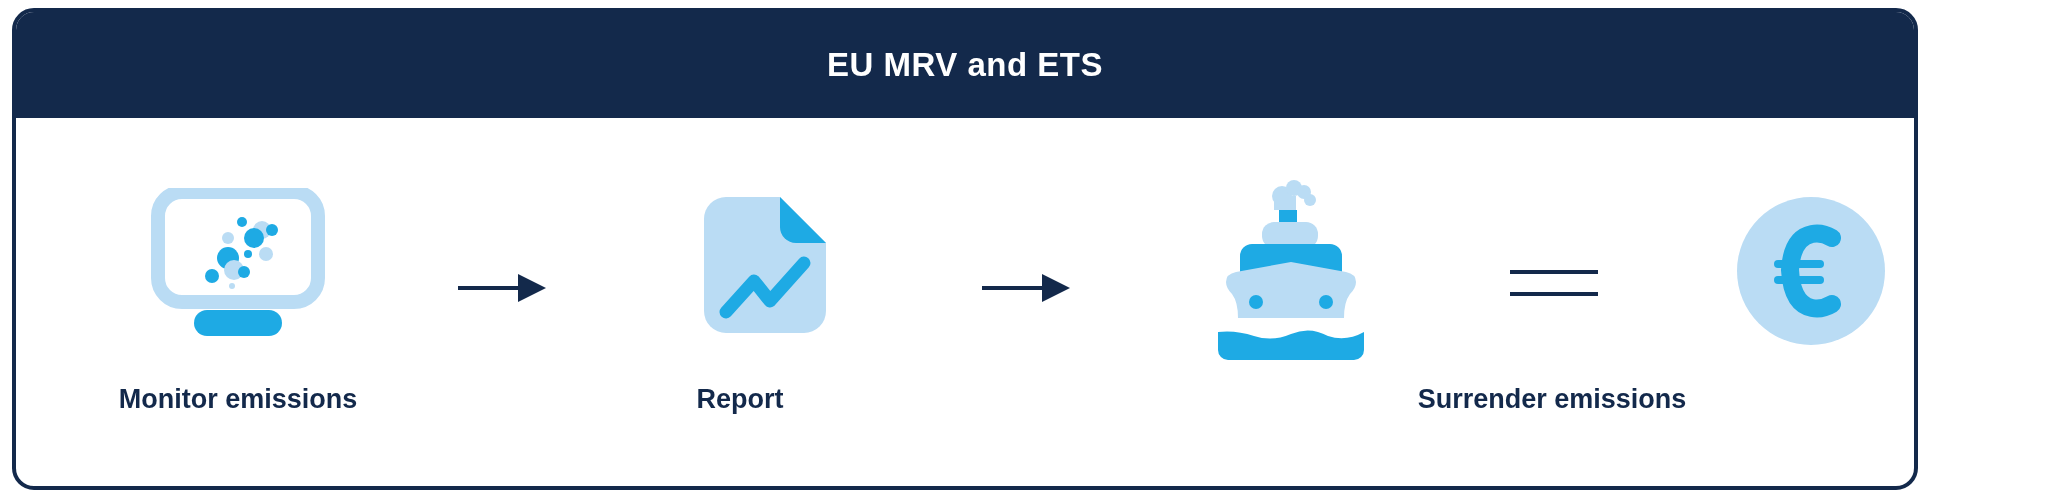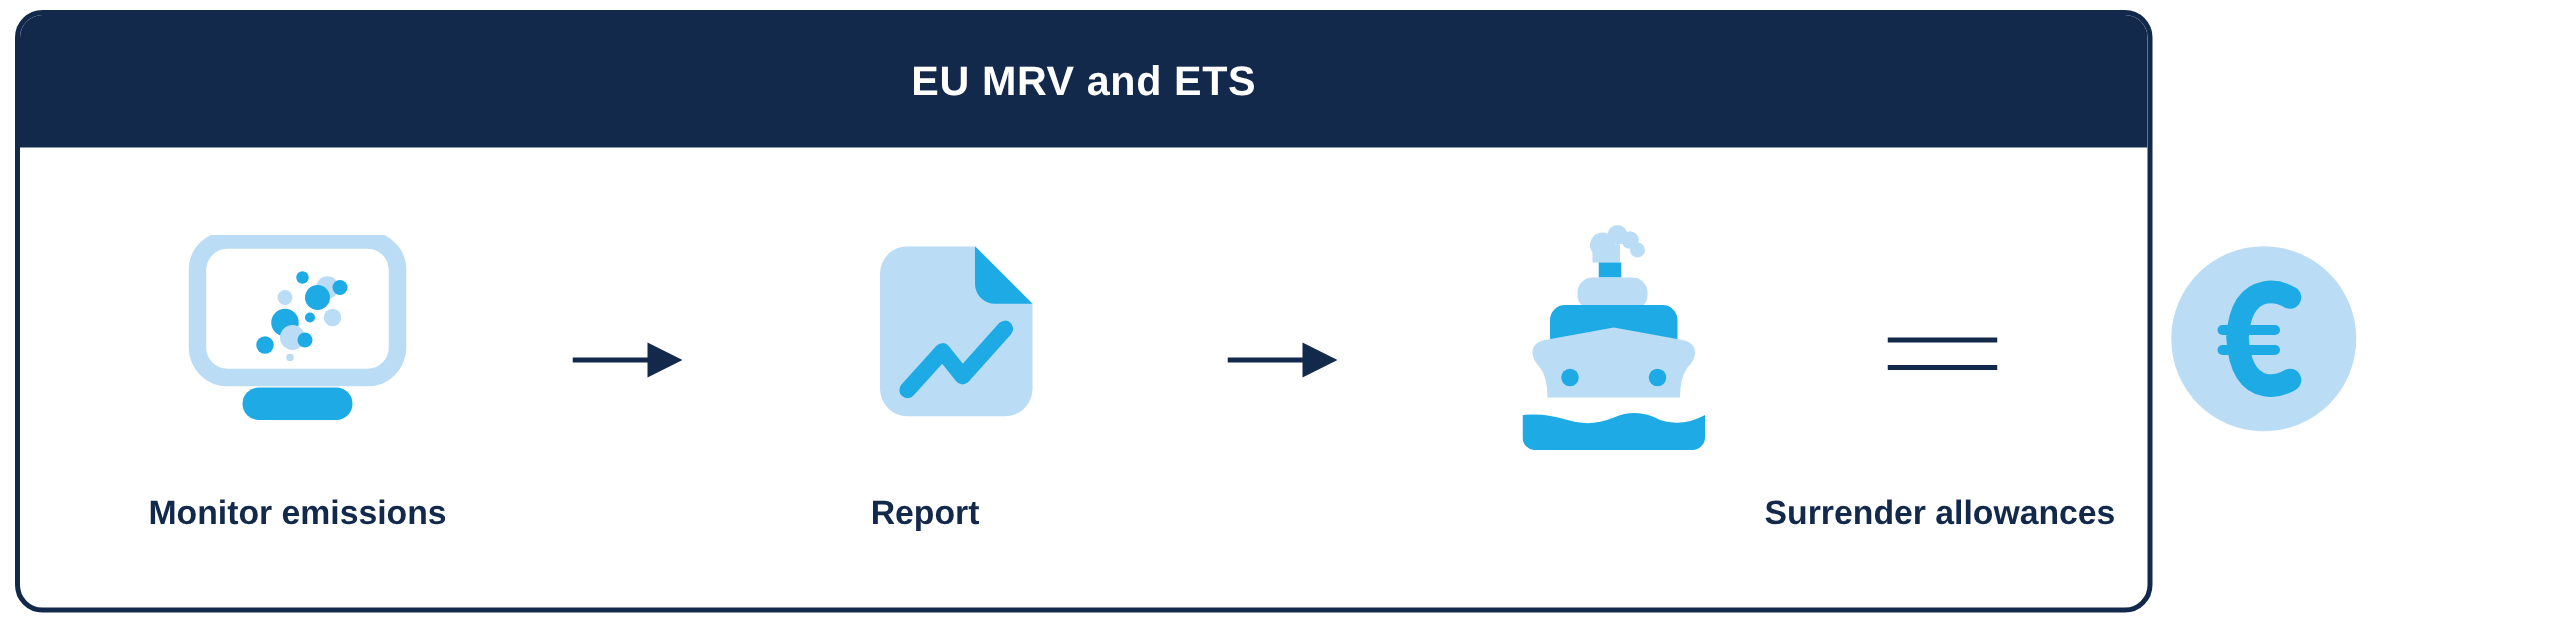--- a/index.html
+++ b/index.html
@@ -1,26 +1,26 @@
 <!DOCTYPE html>
 <html><head>
   <meta charset="utf-8">
   <style>
     html, body { margin: 0; padding: 0; background: #ffffff; }
     body { width: 2048px; height: 500px; position: relative; overflow: hidden;
            font-family: "Liberation Sans", "DejaVu Sans", sans-serif; }
-    .card { position: absolute; left: 12px; top: 8px; width: 1710px; height: 482px;
+    .card { position: absolute; left: 12px; top: 8px; width: 1906px; height: 482px;
             border: 4px solid #13294b; border-radius: 22px; box-sizing: border-box;
             overflow: hidden; background: #fff; }
     .header { position: absolute; left: 0; top: 0; right: 0; height: 106px; background: #13294b;
               display: flex; align-items: center; justify-content: center; }
     .header-title { color: #ffffff; font-weight: 700; font-size: 33px; letter-spacing: 0.5px; }
     .abs { position: absolute; }
     .label { position: absolute; color: #13294b; font-weight: 700; font-size: 27px;
-             white-space: nowrap; transform: translateX(-50%); top: 384px; margin-top: 11px; }
+             white-space: nowrap; transform: translateX(-50%); top: 384px; }
     svg { display: block; }
   </style>
 </head>
 <body>
 
 <div class="card">
   <div class="header">
     <span class="header-title">EU MRV and ETS</span>
   </div>
 </div>
@@ -100,13 +100,13 @@
   <svg width="150" height="150" viewBox="0 0 150 150">
     <circle cx="75" cy="75" r="74" fill="#badcf4"></circle>
     <path d="M96 42 Q86 36 76 38 Q56 42 54 74 Q56 108 76 112 Q86 114 96 108" fill="none" stroke="#1eaae4" stroke-width="18" stroke-linecap="round"></path>
     <rect x="38" y="64" width="50" height="8" rx="4" fill="#1eaae4"></rect>
     <rect x="38" y="80" width="50" height="8" rx="4" fill="#1eaae4"></rect>
   </svg>
 </div>
 
 <span class="label" style="left:238px;">Monitor emissions</span>
 <span class="label" style="left:740px;">Report</span>
-<span class="label" style="left:1552px;">Surrender allowances</span>
+<span class="label" style="left:1552px;">Surrender emissions</span>
 
 </body></html>

